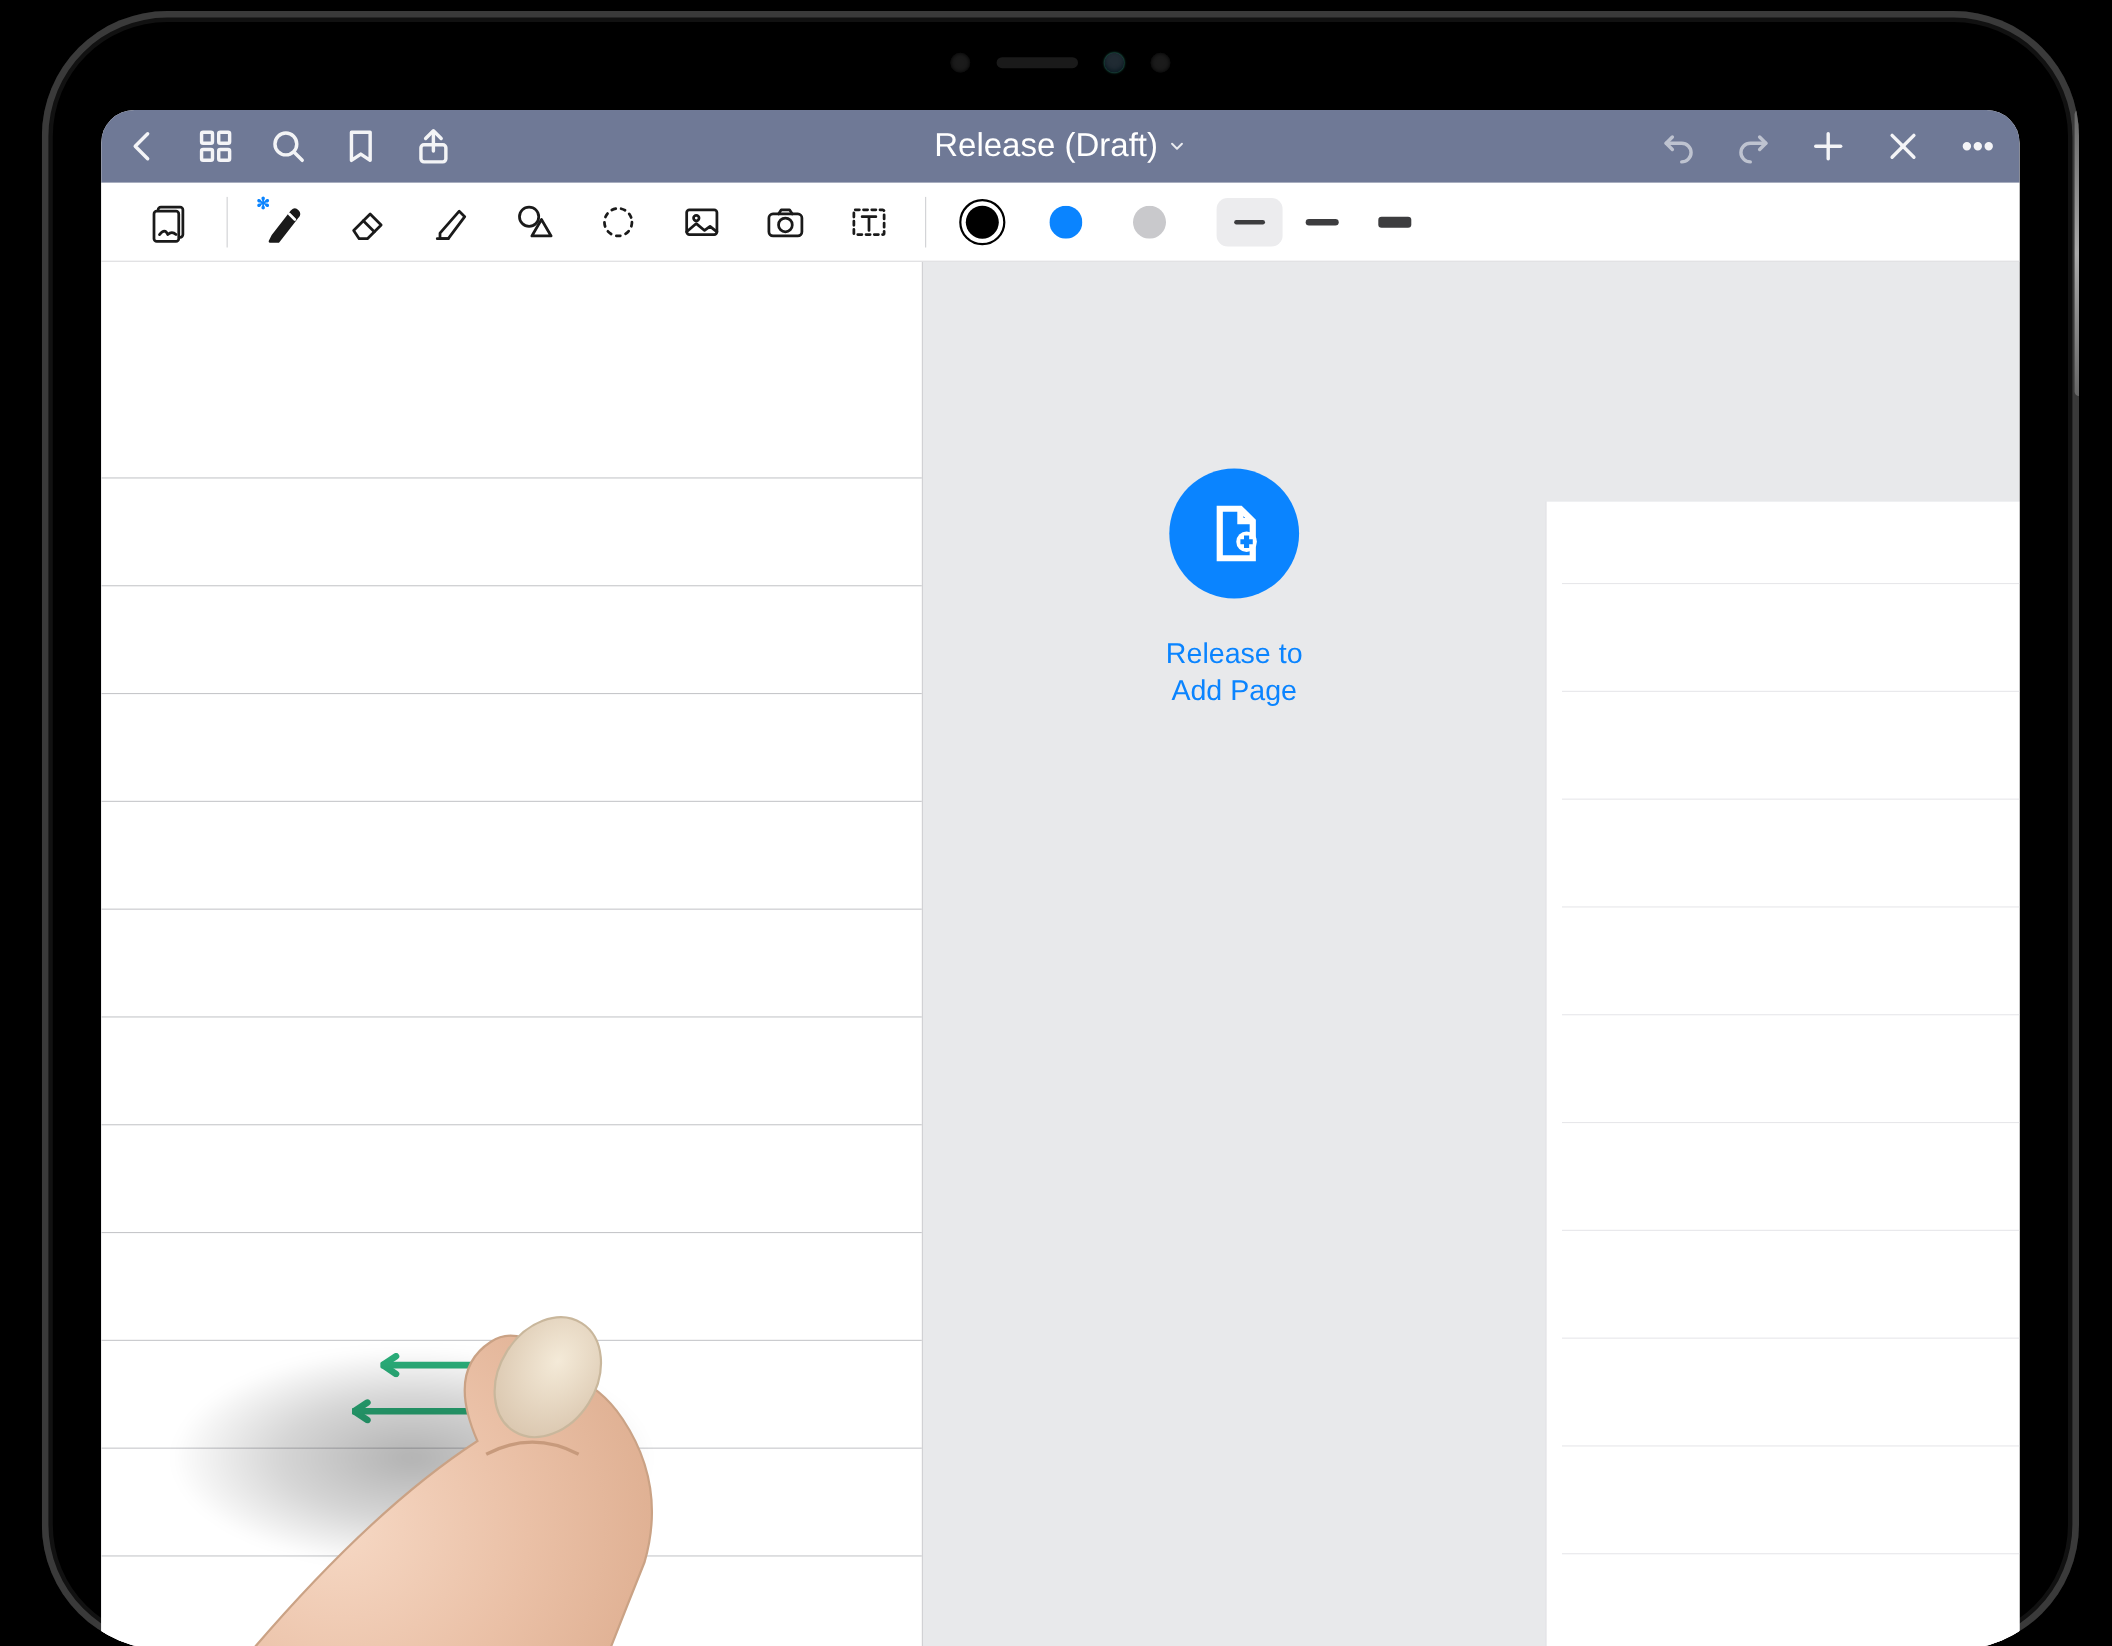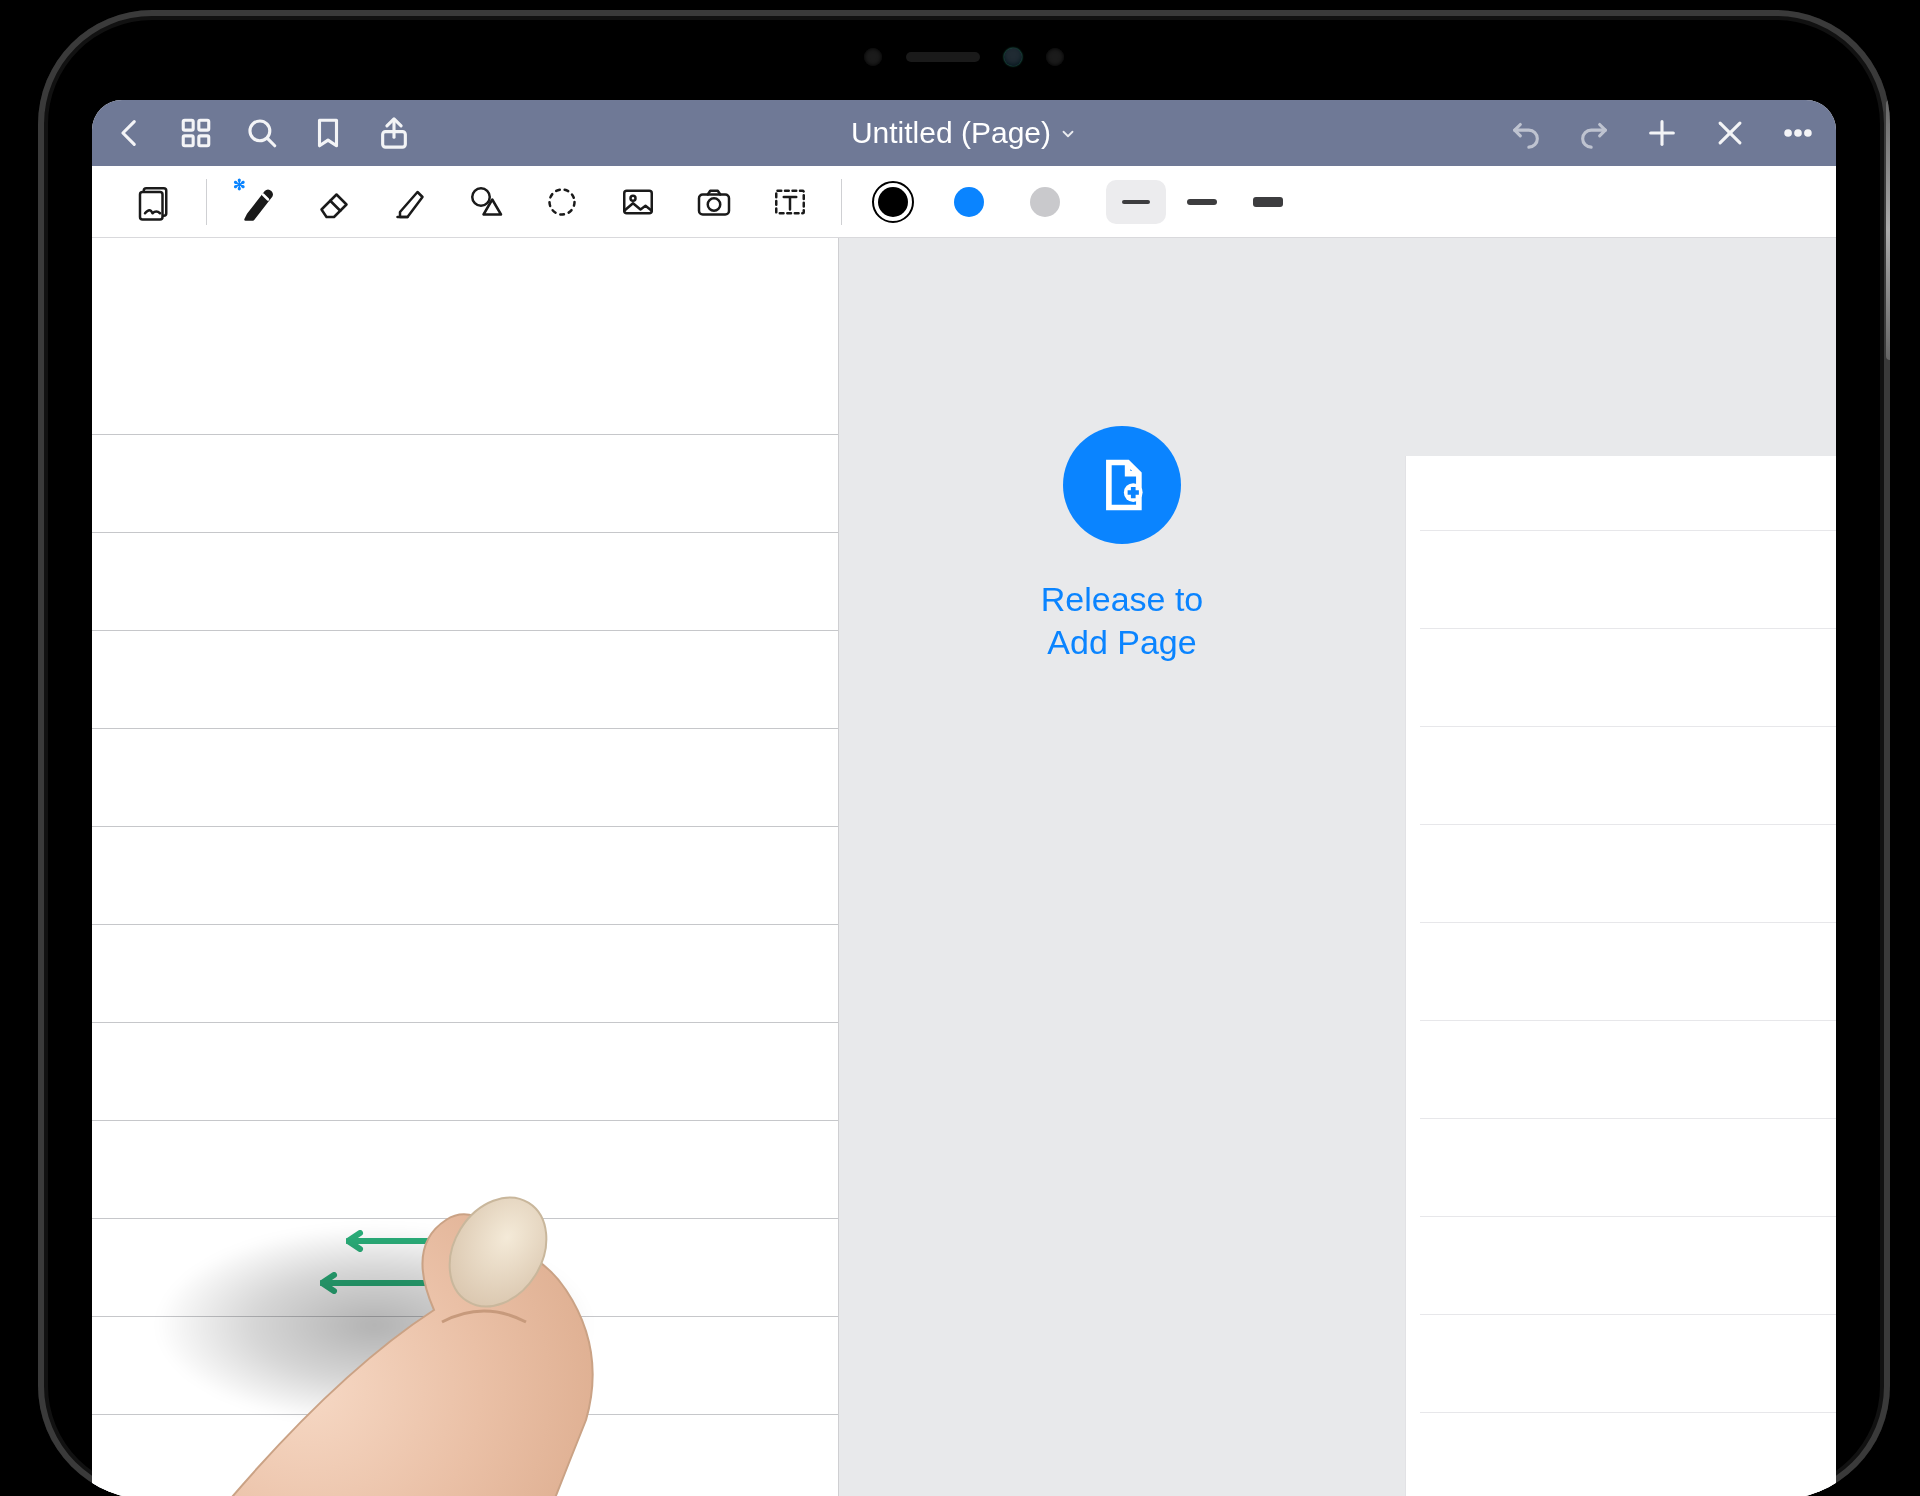--- a/index.html
+++ b/index.html
@@ -147,21 +147,21 @@
     padding-top: 188px;
     color:#0a84ff;
   }
   .add-page-circle {
     width: 118px; height: 118px; border-radius:50%;
     background:#0a84ff;
     display:flex; align-items:center; justify-content:center;
     margin-bottom: 34px;
   }
   .add-page-circle svg { width:60px; height:60px; stroke:#fff; fill:none; stroke-width:3;}
-  .add-page-label { font-size:34px; line-height:1.25; text-align:center; font-weight:500;}
+  .add-page-label { font-size:26px; line-height:1.25; text-align:center; font-weight:500;}
 
   
   .finger-wrap {
     position:absolute; left:-46px; bottom:-170px;
     width:720px; height:720px;
     pointer-events:none;
   }
   .finger-shadow {
     position:absolute; left:80px; top:250px; width:540px; height:330px;
     background: radial-gradient(ellipse 56% 42% at 46% 38%, rgba(0,0,0,0.30) 0%, rgba(0,0,0,0.16) 40%, rgba(0,0,0,0) 72%);
@@ -220,21 +220,21 @@
         <div class="nav-icn">
           <svg viewBox="0 0 24 24">
               <path d="M12 3v12"></path>
               <polyline points="7 7 12 2 17 7"></polyline>
               <rect x="4" y="11" width="16" height="11" rx="2"></rect>
             </svg>
         </div>
       </div>
 
       <div class="nav-title">
-        <span>Untitled (Page)</span>
+        <span>Release (Draft)</span>
         <span class="chev">
           <svg width="18" height="18" viewBox="0 0 24 24" style="stroke:#fff;fill:none;stroke-width:2.4;stroke-linecap:round;stroke-linejoin:round;">
               <polyline points="6 9 12 15 18 9"></polyline>
             </svg>
         </span>
       </div>
 
       <div class="nav-right">
         <div class="nav-icn faded">
           <svg viewBox="0 0 24 24">

